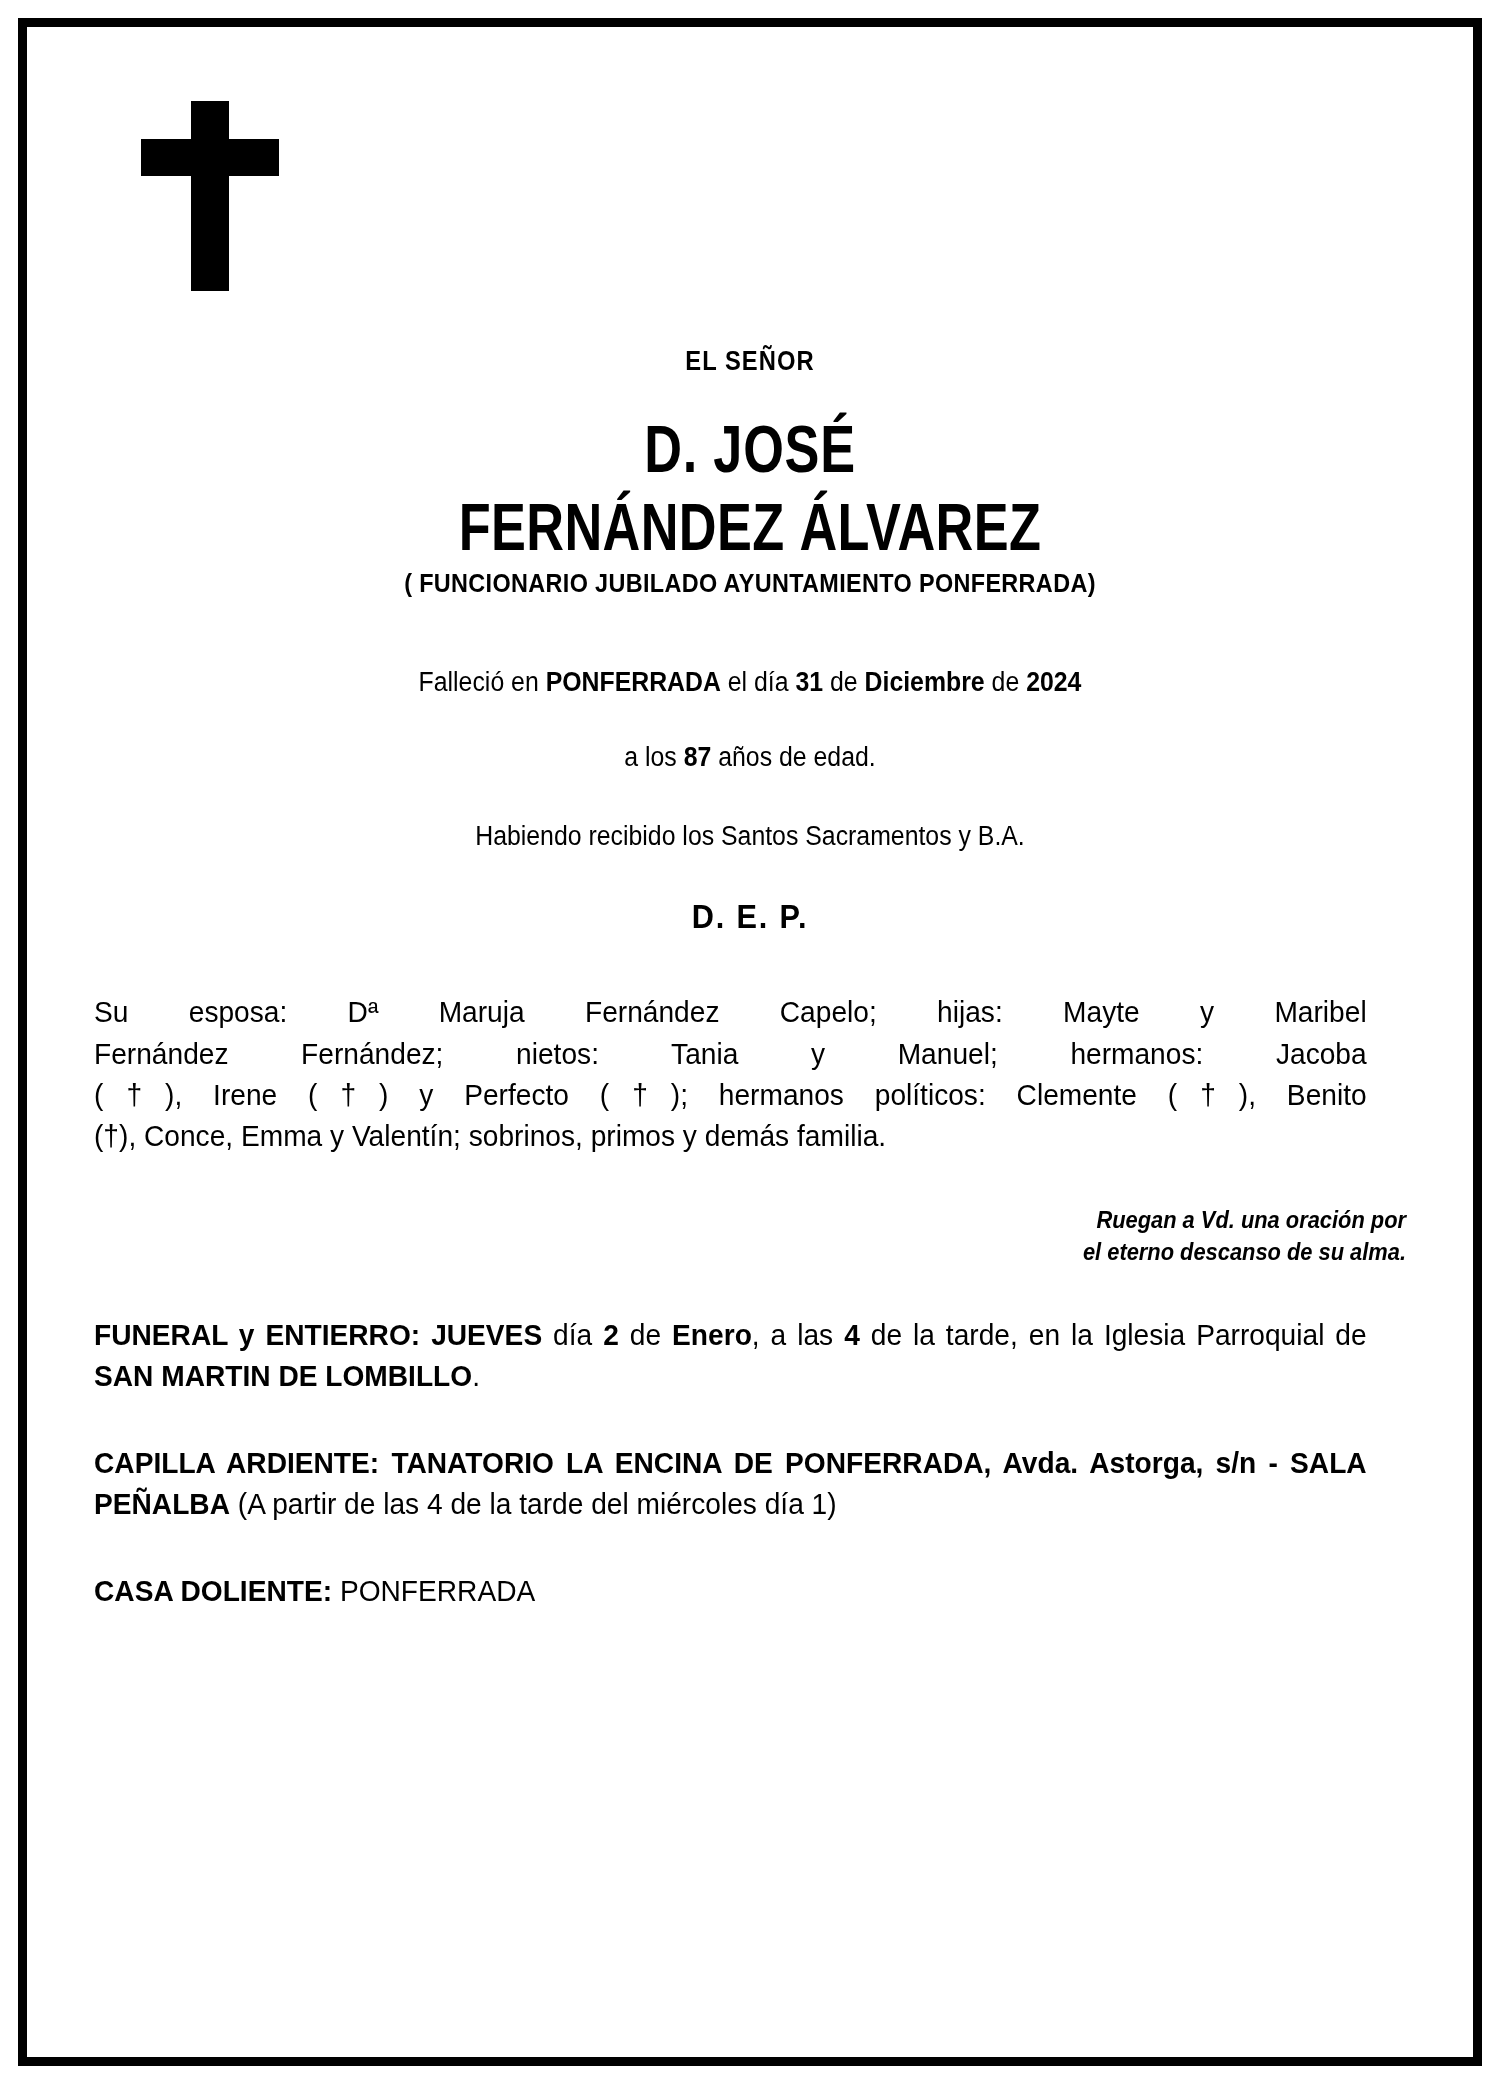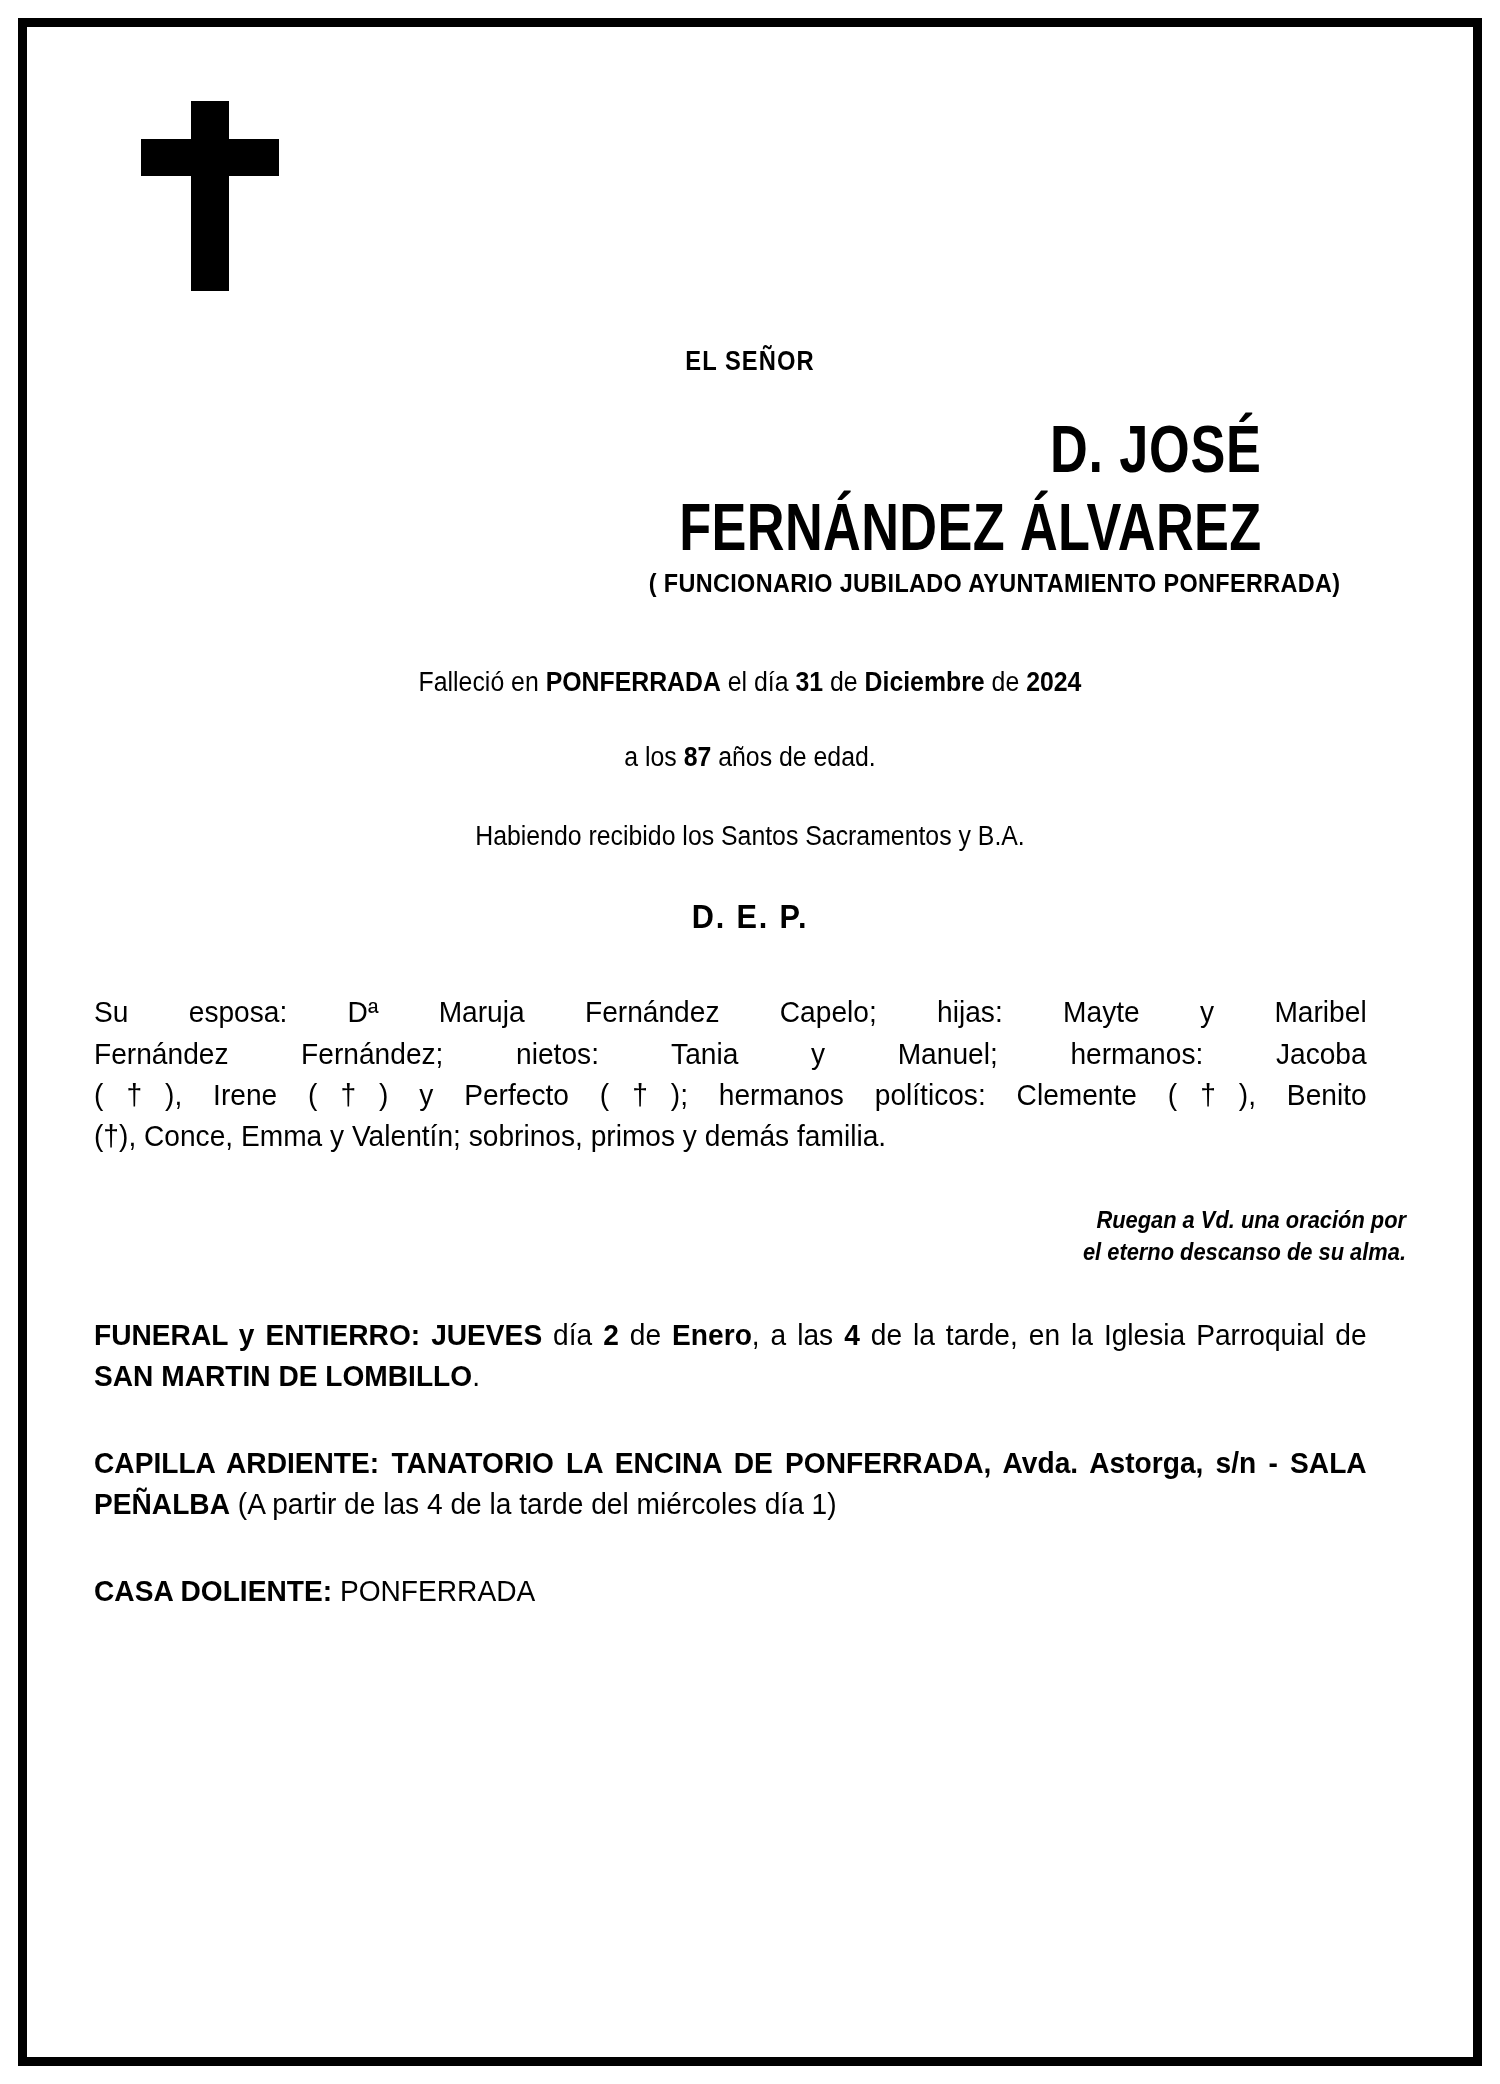--- a/index.html
+++ b/index.html
@@ -77,21 +77,21 @@
   .el-senor {
     margin-top: 300px;
     text-align: center;
     font-weight: bold;
     font-size: 27px;
     letter-spacing: 1.2px;
     transform: scaleX(0.88);
   }
 
   .name-block {
-    text-align: right;
+    text-align: center;
     margin-top: 38px;
   }
   .name-line1 {
     font-weight: bold;
     font-size: 67px;
     line-height: 1.0;
     letter-spacing: 1px;
     transform: scaleX(0.78);
   }
   .name-line2 {

